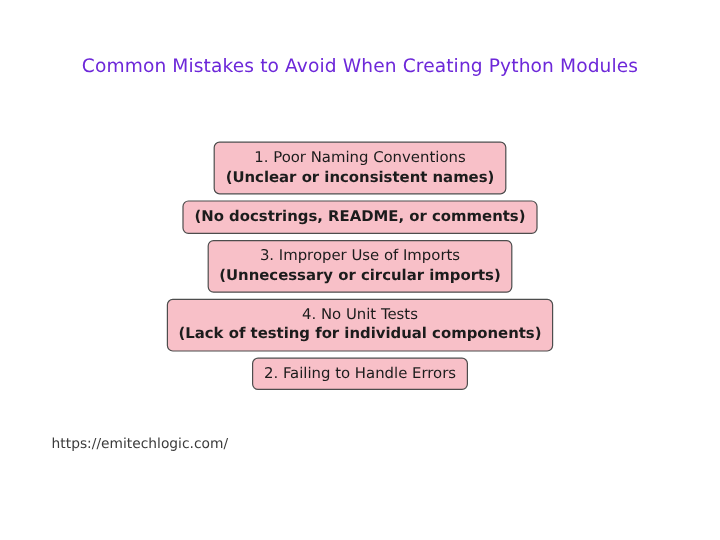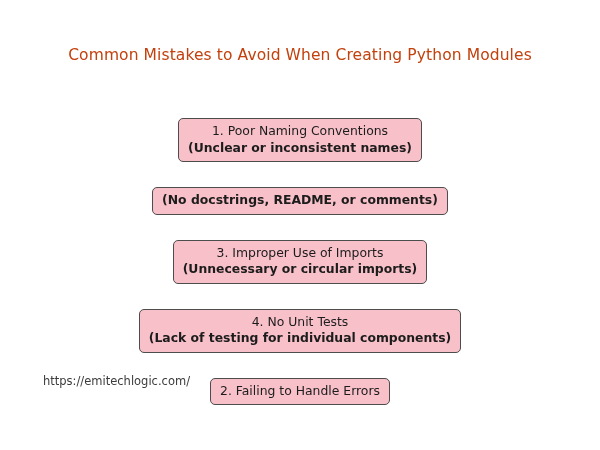--- a/index.html
+++ b/index.html
@@ -22,35 +22,35 @@
   }
 
   #diagram-title {
     position: absolute;
     top: 46px;
     left: 0;
     width: 600px;
     text-align: center;
     font-size: 15.5px;
     font-weight: 400;
-    color: #c2410c;
+    color: #6d28d9;
     letter-spacing: 0.1px;
     white-space: nowrap;
   }
 
   #mistake-list {
     position: absolute;
     top: 118px;
     left: 0;
     width: 600px;
   }
 
   .mistake-node {
     box-sizing: border-box;
-    margin: 0 auto 25px auto;
+    margin: 0 auto 5px auto;
     background: #f8c0c8;
     border: 1.6px solid #4d4d4d;
     border-radius: 5px;
     padding: 4px 9px 5px 9px;
     text-align: center;
     color: #1c1c1c;
     font-size: 12.4px;
     line-height: 16.5px;
     white-space: nowrap;
     width: fit-content;
@@ -61,21 +61,21 @@
   }
 
   .mistake-detail {
     display: block;
     font-weight: bold;
   }
 
   #source-url {
     position: absolute;
     left: 43px;
-    top: 374px;
+    top: 362px;
     font-size: 11.5px;
     color: #3b3b3b;
     white-space: nowrap;
     text-align: right;
   }
 </style>
 </head>
 <body>
 
 <div id="diagram-canvas">

